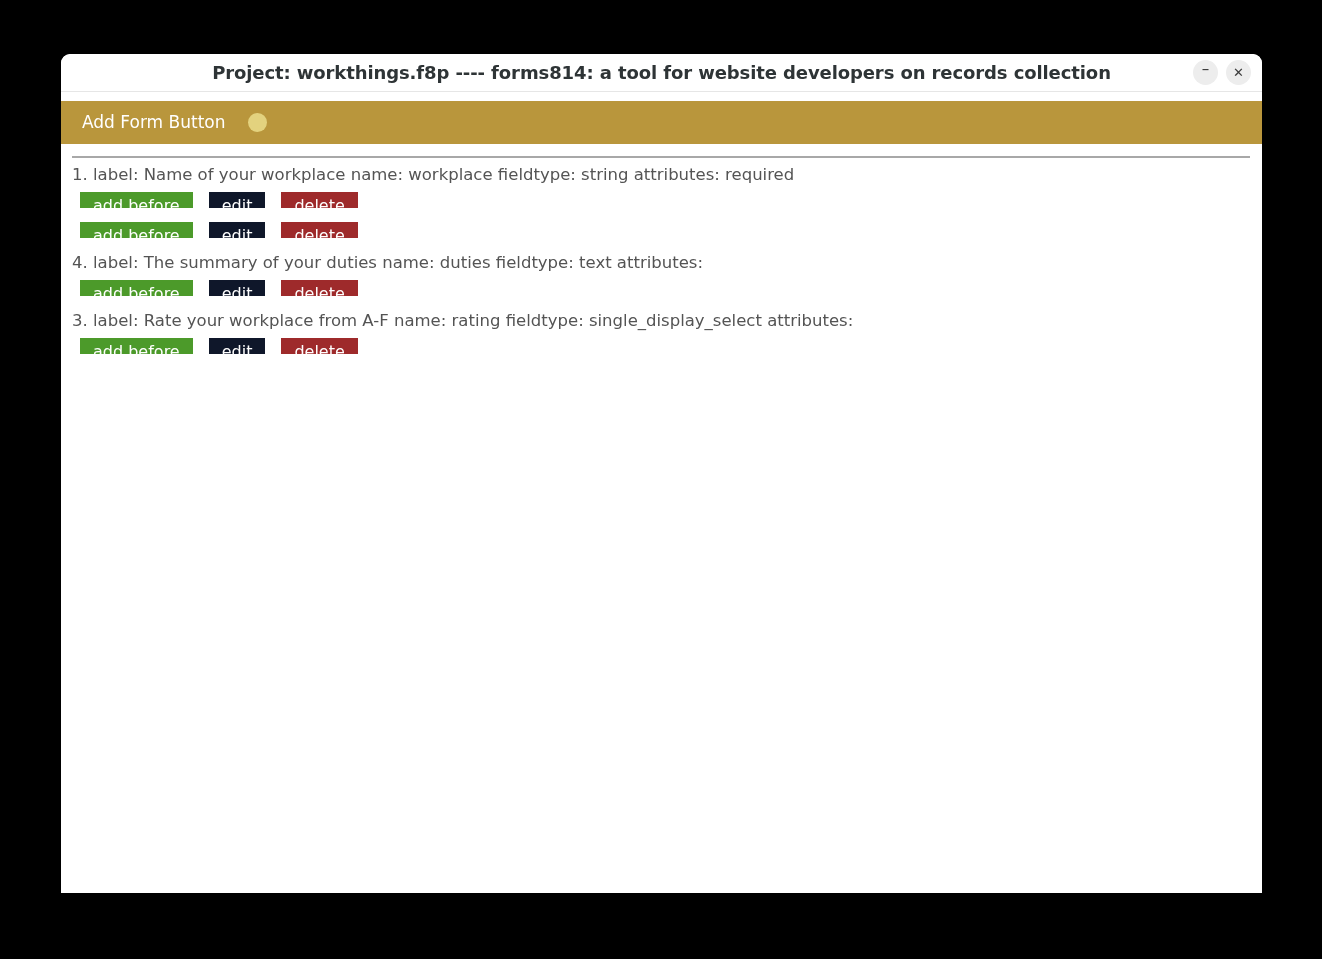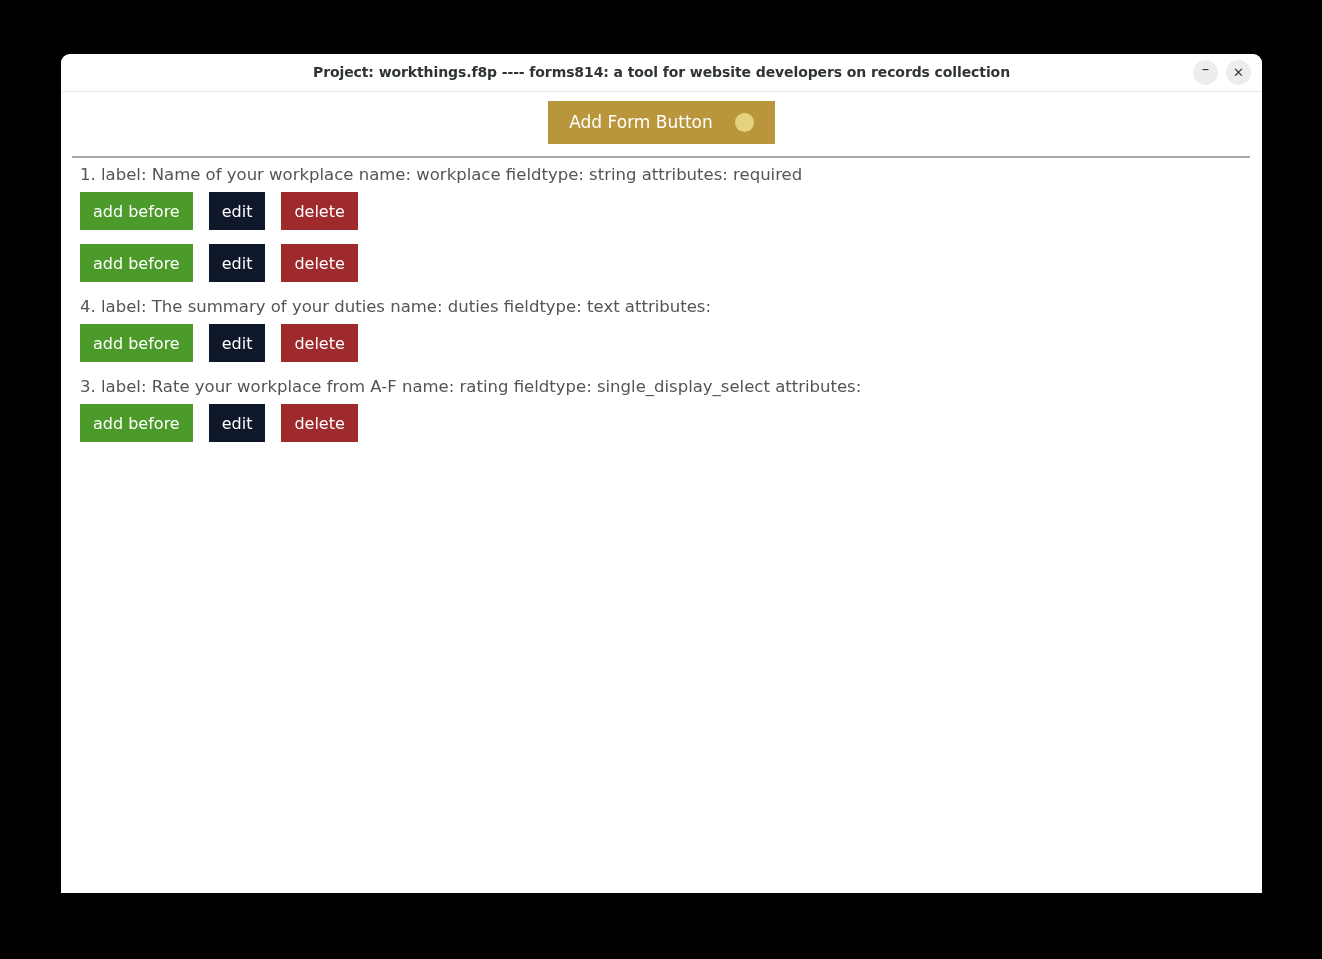--- a/index.html
+++ b/index.html
@@ -36,21 +36,21 @@
   }
   .titlebar-title {
     position: absolute;
     left: 0;
     right: 0;
     top: 0;
     height: 37px;
     line-height: 37px;
     text-align: center;
     font-family: "DejaVu Sans", sans-serif;
-    font-size: 14px;
+    font-size: 18px;
     font-weight: bold;
     color: #2e3436;
     letter-spacing: -0.1px;
     white-space: nowrap;
   }
   .window-controls {
     position: absolute;
     right: 11px;
     top: 0;
     height: 37px;
@@ -87,20 +87,21 @@
     background: #ffffff;
   }
   .toolbar-inner {
     position: absolute;
     left: 0;
     right: 0;
     top: 9px;
     display: flex;
     justify-content: center;
     gap: 0;
+    flex-direction: column;
   }
   .tool-btn {
     display: flex;
     align-items: center;
     gap: 22px;
     height: 43px;
     padding: 0 21px;
     box-sizing: border-box;
     cursor: pointer;
     border: none;
@@ -153,31 +154,31 @@
     overflow: hidden;
   }
   .field-row {
     margin-bottom: 14px;
   }
   .field-desc {
     font-family: "DejaVu Sans", sans-serif;
     font-size: 16.5px;
     color: #545454;
     line-height: 22px;
-    margin: 0 0 6px 8px;
+    margin: 0 0 6px 0;
     white-space: nowrap;
   }
   .field-actions {
     display: flex;
     align-items: center;
     gap: 16px;
     margin-left: 8px;
   }
   .act-btn {
-    height: 38px;
+    height: 16px;
     line-height: 27px;
     padding: 0 13px;
     box-sizing: border-box;
     border: none;
     color: #ffffff;
     font-family: "DejaVu Sans", sans-serif;
     font-size: 16px;
     cursor: pointer;
     white-space: nowrap;
     text-align: center;

